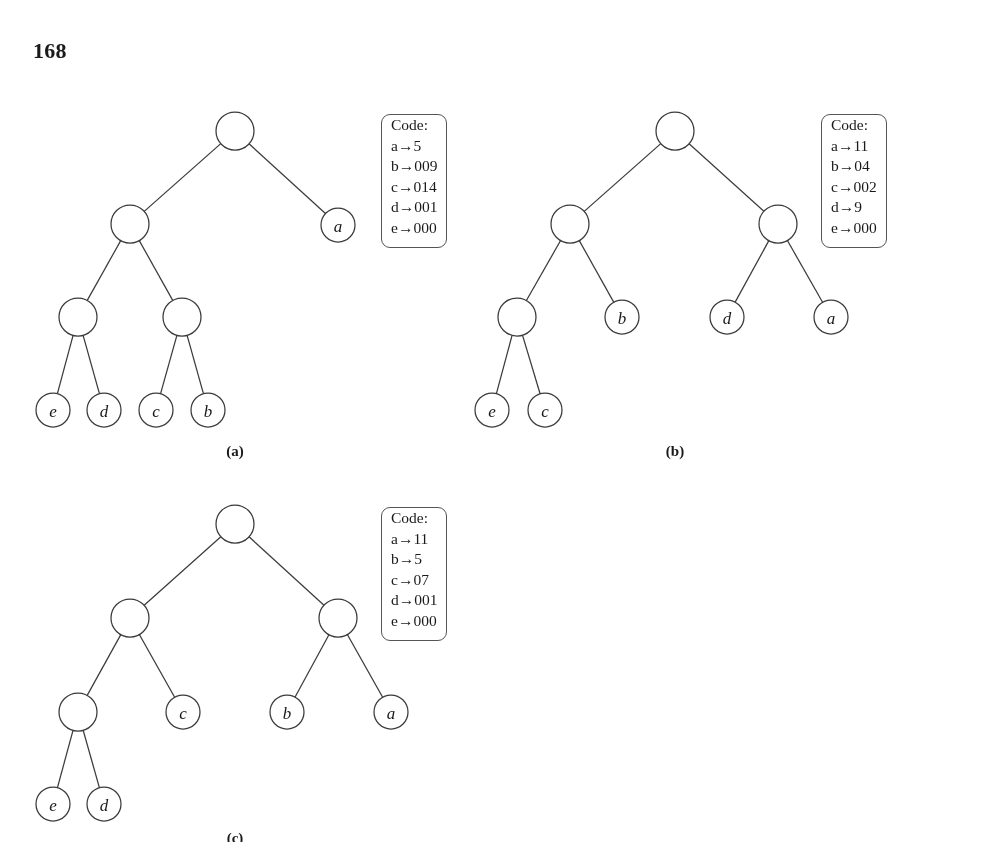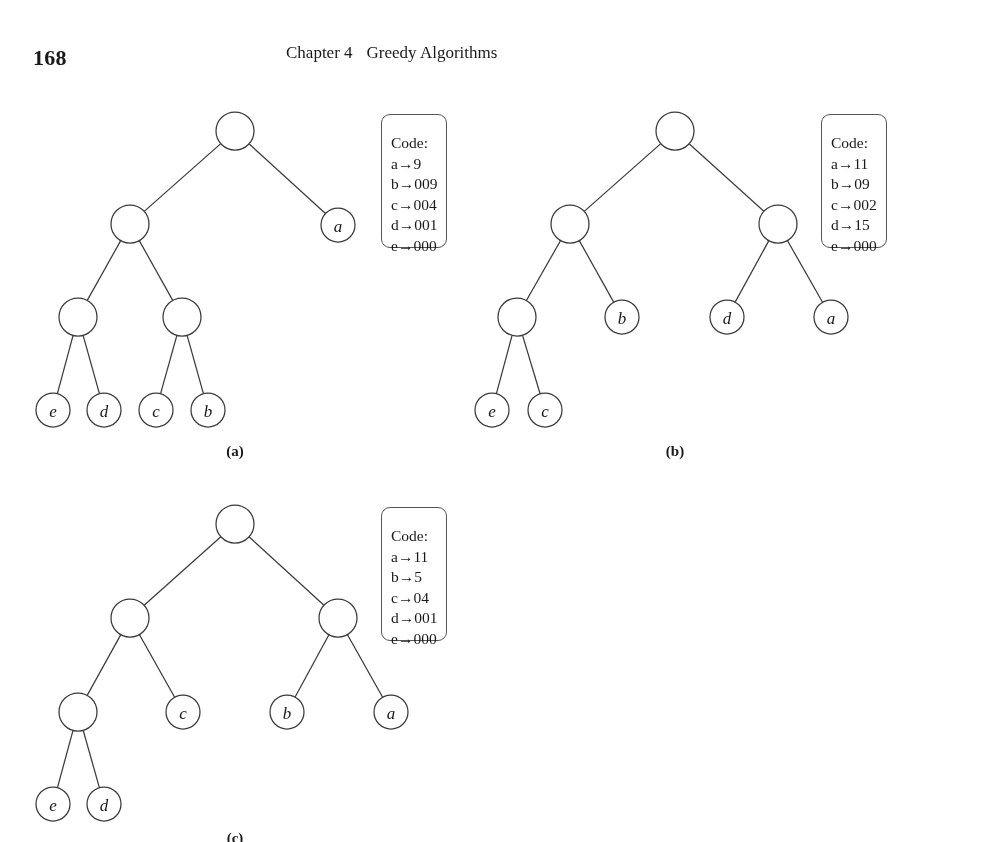--- a/index.html
+++ b/index.html
@@ -23,21 +23,20 @@
   }
   
   .folio {
     position: absolute;
     left: 33px;
     top: 40px;
     font-size: 22px;
     font-weight: bold;
     letter-spacing: 0.2px;
     line-height: 1;
-    margin-top: 7px;
   }
   .runhead {
     position: absolute;
     left: 286px;
     top: 44px;
     font-size: 17px;
     line-height: 1;
     white-space: pre;
   }
   .runhead .rh-sep { display: inline-block; width: 14px; }
@@ -61,21 +60,21 @@
     dominant-baseline: central;
   }
 
   
   .codebox {
     position: absolute;
     box-sizing: border-box;
     border: 1.2px solid #555555;
     border-radius: 9px;
     background: #ffffff;
-    padding: 18px 7px 4px 9px;
+    padding: 0 7px 4px 9px;
     font-size: 15.5px;
     line-height: 20.5px;
     white-space: nowrap;
   }
   .codebox .cb-line { display: block; }
 
   
   .caption {
     position: absolute;
     font-size: 15px;
@@ -86,21 +85,20 @@
     line-height: 1;
   }
 </style>
 </head>
 <body>
 
 <div class="page">
 
   <div class="folio">168</div>
 
-  <div class="runhead"><span>Chapter 4</span><span class="rh-sep"></span><span>Greedy Algorithms</span></div>
 
   <div id="figure-layer">
       <svg width="1003" height="842" viewBox="0 0 1003 842" style="position: absolute; left: 0px; top: 0px;">
         <line x1="220.78" y1="143.60" x2="144.22" y2="211.40" class="edge-line"></line>
         <line x1="249.03" y1="143.81" x2="325.44" y2="213.54" class="edge-line"></line>
         <line x1="120.73" y1="240.58" x2="87.27" y2="300.42" class="edge-line"></line>
         <line x1="139.27" y1="240.58" x2="172.73" y2="300.42" class="edge-line"></line>
         <line x1="73.07" y1="335.35" x2="57.41" y2="393.58" class="edge-line"></line>
         <line x1="83.12" y1="335.30" x2="99.42" y2="393.63" class="edge-line"></line>
         <line x1="176.88" y1="335.30" x2="160.58" y2="393.63" class="edge-line"></line>
@@ -133,23 +131,23 @@
           <circle cx="156" cy="410" r="17" class="node-circle"></circle>
           <text x="156" y="411" class="node-label">c</text>
         </g>
         <g>
           <circle cx="208" cy="410" r="17" class="node-circle"></circle>
           <text x="208" y="411" class="node-label">b</text>
         </g>
       </svg>
       <div class="codebox" style="left: 381px; top: 114px; width: 66px; height: 134px;">
         <span class="cb-line">Code:</span>
-        <span class="cb-line">a→9</span>
+        <span class="cb-line">a→5</span>
         <span class="cb-line">b→009</span>
-        <span class="cb-line">c→004</span>
+        <span class="cb-line">c→014</span>
         <span class="cb-line">d→001</span>
         <span class="cb-line">e→000</span>
       </div>
       <div class="caption" style="left: 235px; top: 444px;">(a)</div>
       <svg width="1003" height="842" viewBox="0 0 1003 842" style="position: absolute; left: 0px; top: 0px;">
         <line x1="660.78" y1="143.60" x2="584.22" y2="211.40" class="edge-line"></line>
         <line x1="689.10" y1="143.73" x2="763.90" y2="211.27" class="edge-line"></line>
         <line x1="560.59" y1="240.51" x2="526.41" y2="300.49" class="edge-line"></line>
         <line x1="579.27" y1="240.58" x2="613.70" y2="302.16" class="edge-line"></line>
         <line x1="768.86" y1="240.66" x2="735.17" y2="302.09" class="edge-line"></line>
@@ -185,23 +183,23 @@
           <text x="492" y="411" class="node-label">e</text>
         </g>
         <g>
           <circle cx="545" cy="410" r="17" class="node-circle"></circle>
           <text x="545" y="411" class="node-label">c</text>
         </g>
       </svg>
       <div class="codebox" style="left: 821px; top: 114px; width: 66px; height: 134px;">
         <span class="cb-line">Code:</span>
         <span class="cb-line">a→11</span>
-        <span class="cb-line">b→09</span>
+        <span class="cb-line">b→04</span>
         <span class="cb-line">c→002</span>
-        <span class="cb-line">d→15</span>
+        <span class="cb-line">d→9</span>
         <span class="cb-line">e→000</span>
       </div>
       <div class="caption" style="left: 675px; top: 444px;">(b)</div>
       <svg width="1003" height="842" viewBox="0 0 1003 842" style="position: absolute; left: 0px; top: 0px;">
         <line x1="220.84" y1="536.67" x2="144.16" y2="605.33" class="edge-line"></line>
         <line x1="249.03" y1="536.81" x2="323.97" y2="605.19" class="edge-line"></line>
         <line x1="120.80" y1="634.63" x2="87.20" y2="695.37" class="edge-line"></line>
         <line x1="139.33" y1="634.55" x2="174.65" y2="697.19" class="edge-line"></line>
         <line x1="328.94" y1="634.70" x2="295.11" y2="697.06" class="edge-line"></line>
         <line x1="347.33" y1="634.55" x2="382.65" y2="697.19" class="edge-line"></line>
@@ -237,20 +235,20 @@
         </g>
         <g>
           <circle cx="104" cy="804" r="17" class="node-circle"></circle>
           <text x="104" y="805" class="node-label">d</text>
         </g>
       </svg>
       <div class="codebox" style="left: 381px; top: 507px; width: 66px; height: 134px;">
         <span class="cb-line">Code:</span>
         <span class="cb-line">a→11</span>
         <span class="cb-line">b→5</span>
-        <span class="cb-line">c→04</span>
+        <span class="cb-line">c→07</span>
         <span class="cb-line">d→001</span>
         <span class="cb-line">e→000</span>
       </div>
       <div class="caption" style="left: 235px; top: 831px;">(c)</div>
     </div>
 
 </div>
 
 </body></html>

